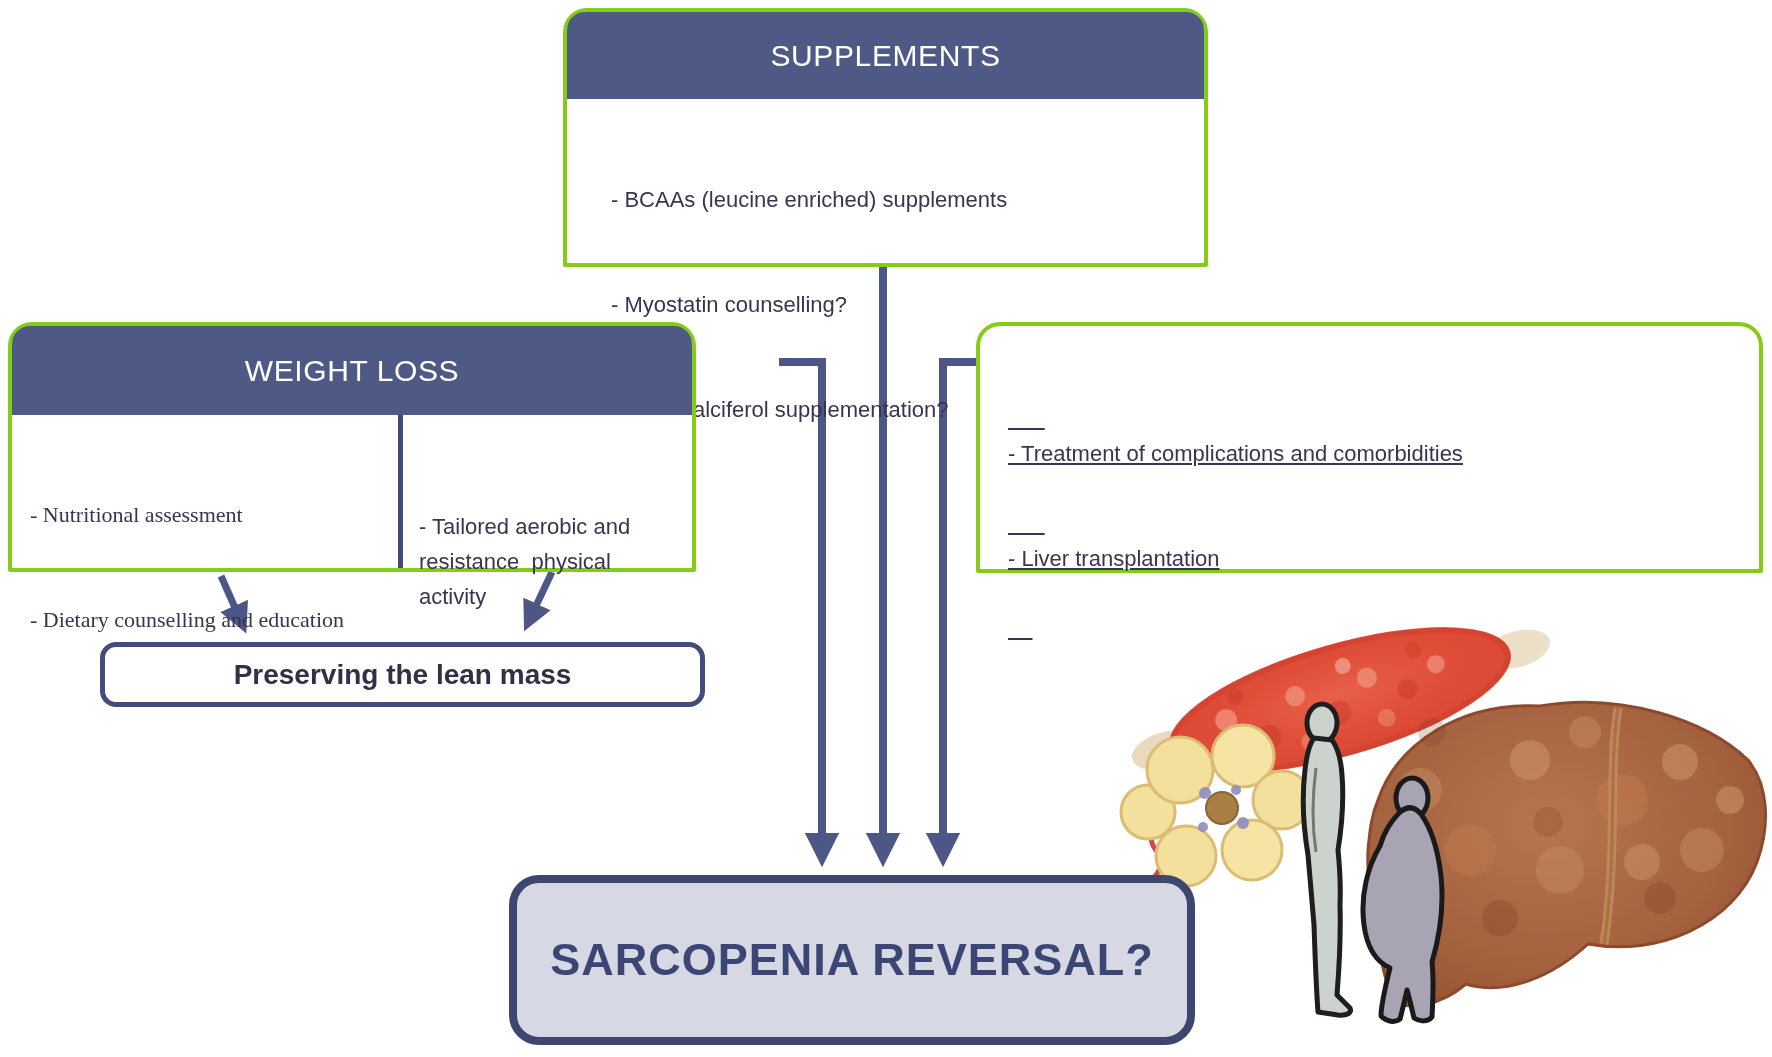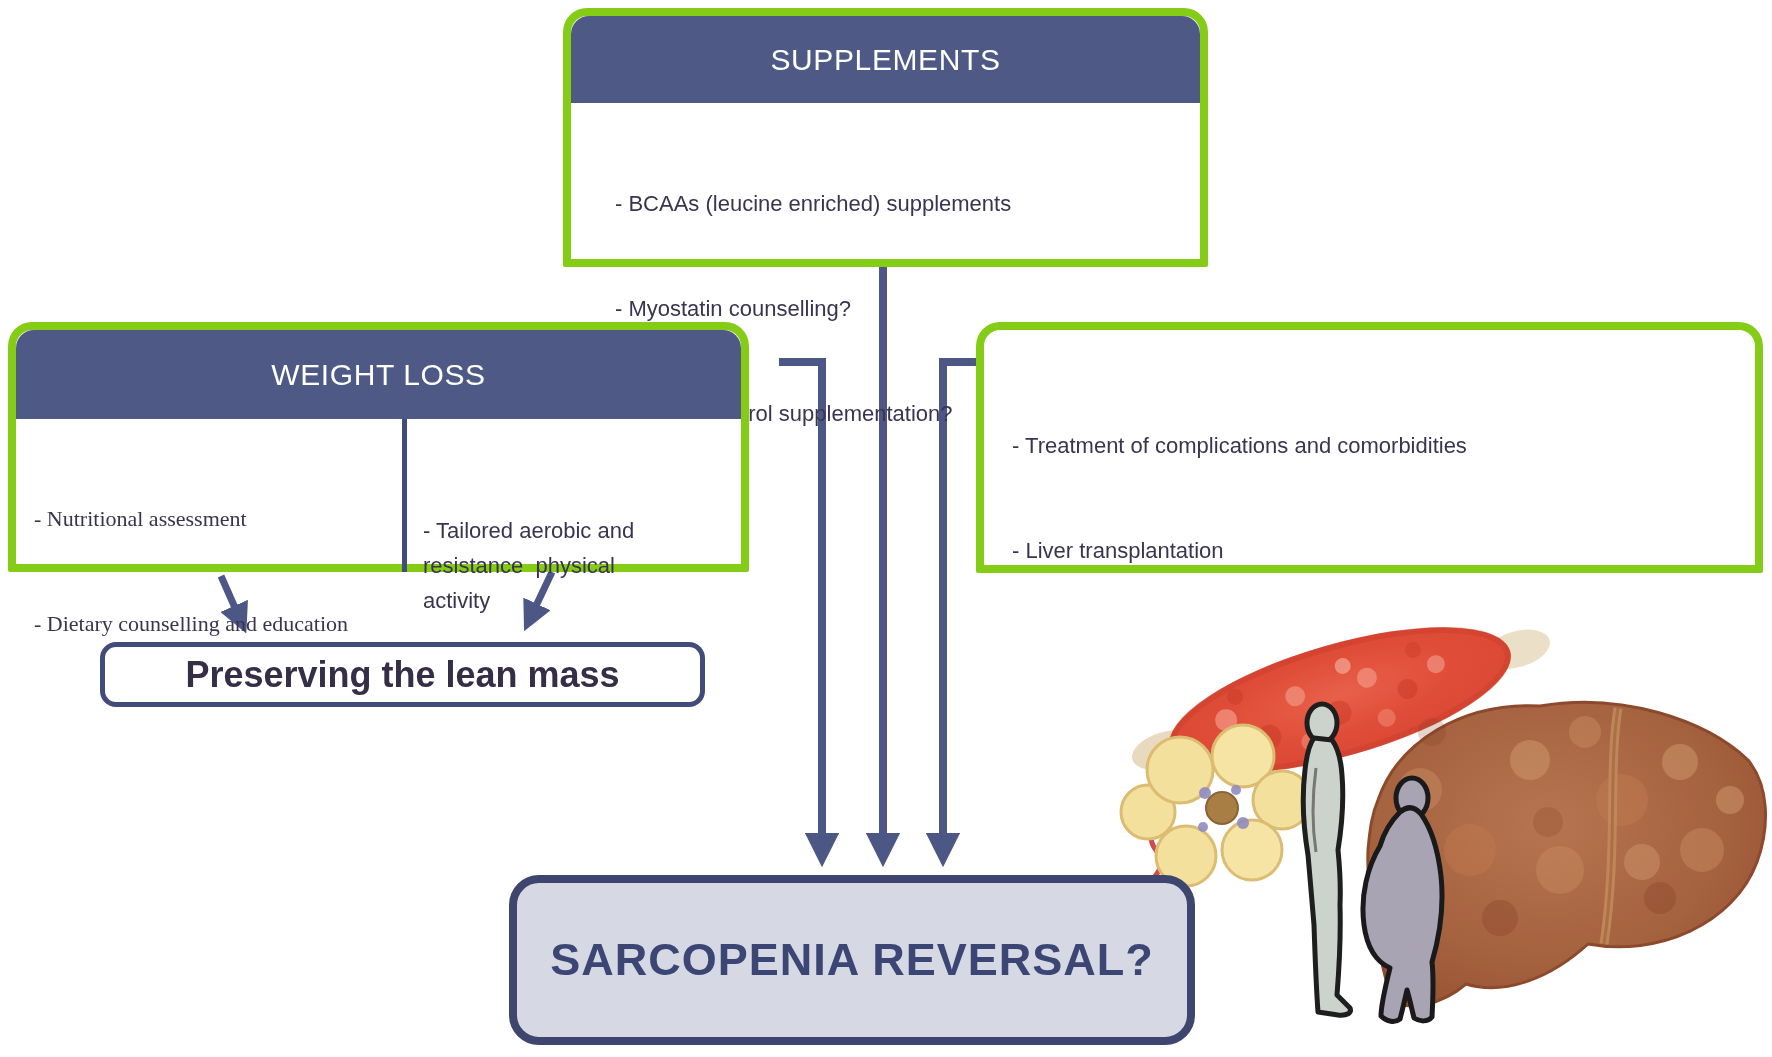--- a/index.html
+++ b/index.html
@@ -10,21 +10,21 @@
     background: #ffffff;
     font-family: "Liberation Sans", sans-serif;
     overflow: hidden;
   }
   svg.layer { position: absolute; left: 0; top: 0; width: 1772px; height: 1057px; }
 
   
   .panel {
     position: absolute;
     box-sizing: border-box;
-    border: 8px solid #84cc16;
+    border: 4px solid #84cc16;
     border-radius: 24px 24px 2px 2px;
     background: #ffffff;
     z-index: 3;
   }
   .panel-header {
     background: #4E5986;
     border-radius: 18px 18px 0 0;
     color: #ffffff;
     display: flex;
     align-items: center;
@@ -36,46 +36,46 @@
     color: #3A3450;
     font-size: 22px;
     line-height: 35px;
     white-space: pre-wrap;
   }
 
   #supplements { left: 563px; top: 8px; width: 645px; height: 259px; }
   #supplements .panel-header { height: 87px; }
   #supplements .panel-body { padding: 13px 26px 0 44px; }
 
-  #weight-loss { left: 8px; top: 322px; width: 741px; height: 250px; }
+  #weight-loss { left: 8px; top: 322px; width: 688px; height: 250px; }
   #weight-loss .panel-header { height: 89px; }
   .wl-cols { display: flex; height: 153px; }
   .wl-left {
     width: 391px;
     box-sizing: border-box;
     border-right: 5px solid #414C7B;
     padding: 12px 22px 0 18px;
     font-family: Liberation Serif, serif;
   }
   .wl-right { flex: 1; padding: 24px 58px 0 16px; }
 
   #management { left: 976px; top: 322px; width: 787px; height: 251px; }
   #management .panel-header { height: 91px; }
-  #management .panel-body { padding: 28px 24px 0 28px; }
+  #management .panel-body { padding: 40px 24px 0 28px; text-decoration: underline; }
 
   
   .pill {
     position: absolute;
     left: 100px; top: 642px; width: 605px; height: 65px;
     box-sizing: border-box;
     border: 5px solid #414C7B;
     border-radius: 16px;
     background: #ffffff;
     display: flex; align-items: center; justify-content: center;
-    font-size: 36px; font-weight: bold; color: #352E47;
+    font-size: 28px; font-weight: bold; color: #352E47;
     z-index: 3;
   }
   .outcome {
     position: absolute;
     left: 509px; top: 875px; width: 686px; height: 170px;
     box-sizing: border-box;
     border: 8px solid #3E466F;
     border-radius: 30px;
     background: #D6D9E4;
     display: flex; align-items: center; justify-content: center;

